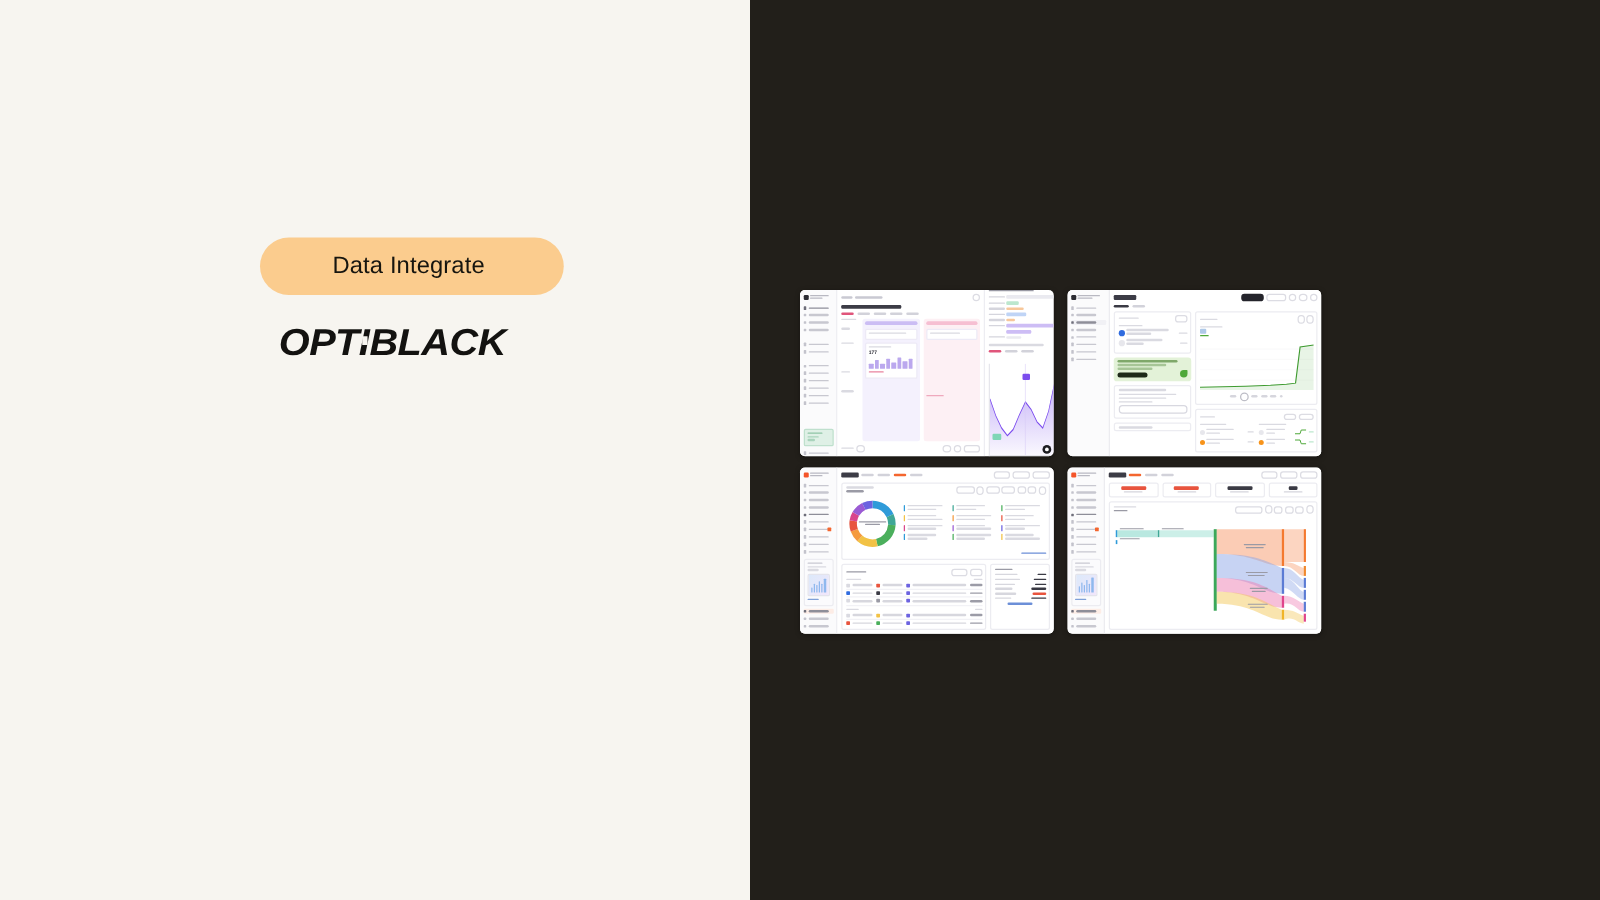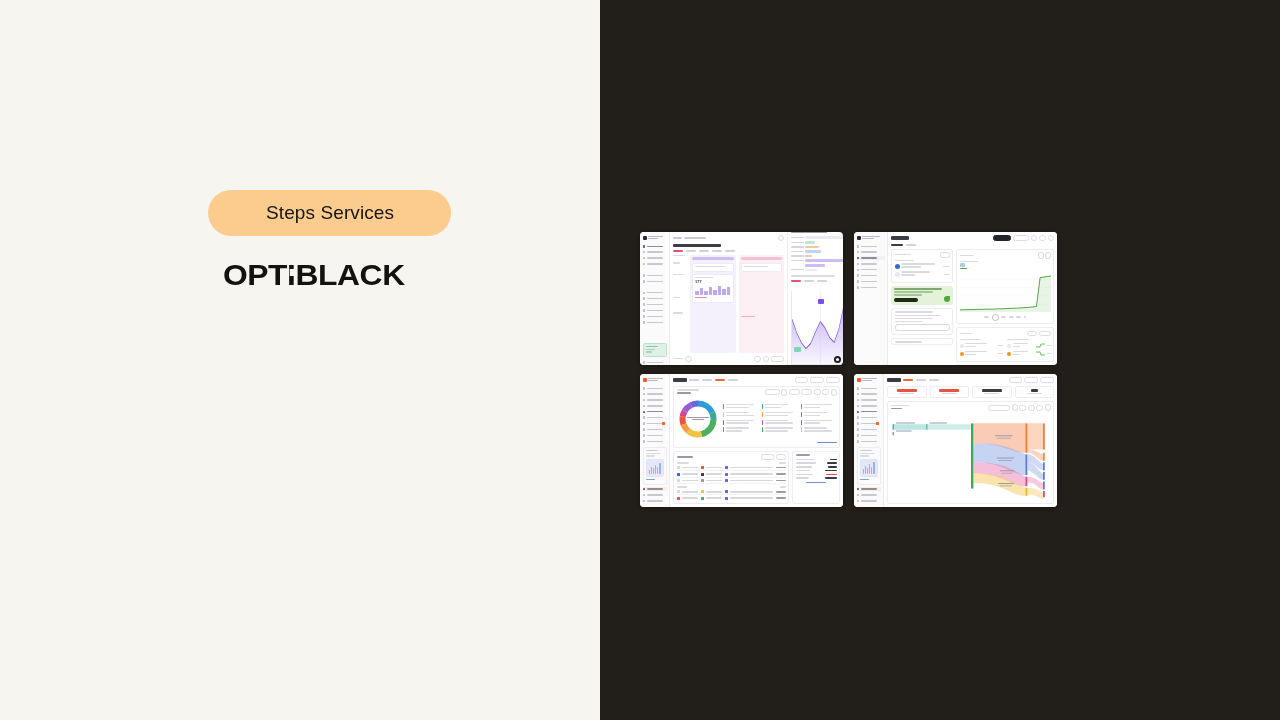--- a/index.html
+++ b/index.html
@@ -60,20 +60,21 @@
     font-family: "Liberation Sans", sans-serif;
     font-weight: bold;
     font-size: 43px;
     line-height: 45px;
     letter-spacing: -1.6px;
     color: #0A0A08;
   }
   .logo-row {
     margin-top: 22px;
     padding-left: 15px;
+    font-style: italic;
   }
   .logo-word {
     font-family: "Liberation Sans", sans-serif;
     font-weight: bold;
     font-size: 30px;
     letter-spacing: -0.4px;
     color: #131210;
     position: relative;
     display: inline-block;
     transform: scaleX(1.06);
@@ -335,21 +336,21 @@
   .sankey svg { position: absolute; inset: 0; width: 100%; height: 100%; }
 </style>
 </head>
 <body>
 
 <div class="slide">
 
   <div class="left-panel">
     <div class="left-stack">
 
-      <div class="eyebrow-pill">Steps Services</div>
+      <div class="eyebrow-pill">Data Integrate</div>
 
 
       <div class="logo-row">
         <span class="logo-word">OPTIBLACK<span class="nick"></span></span>
       </div>
 
     </div>
   </div>
 
   <div class="right-panel">

